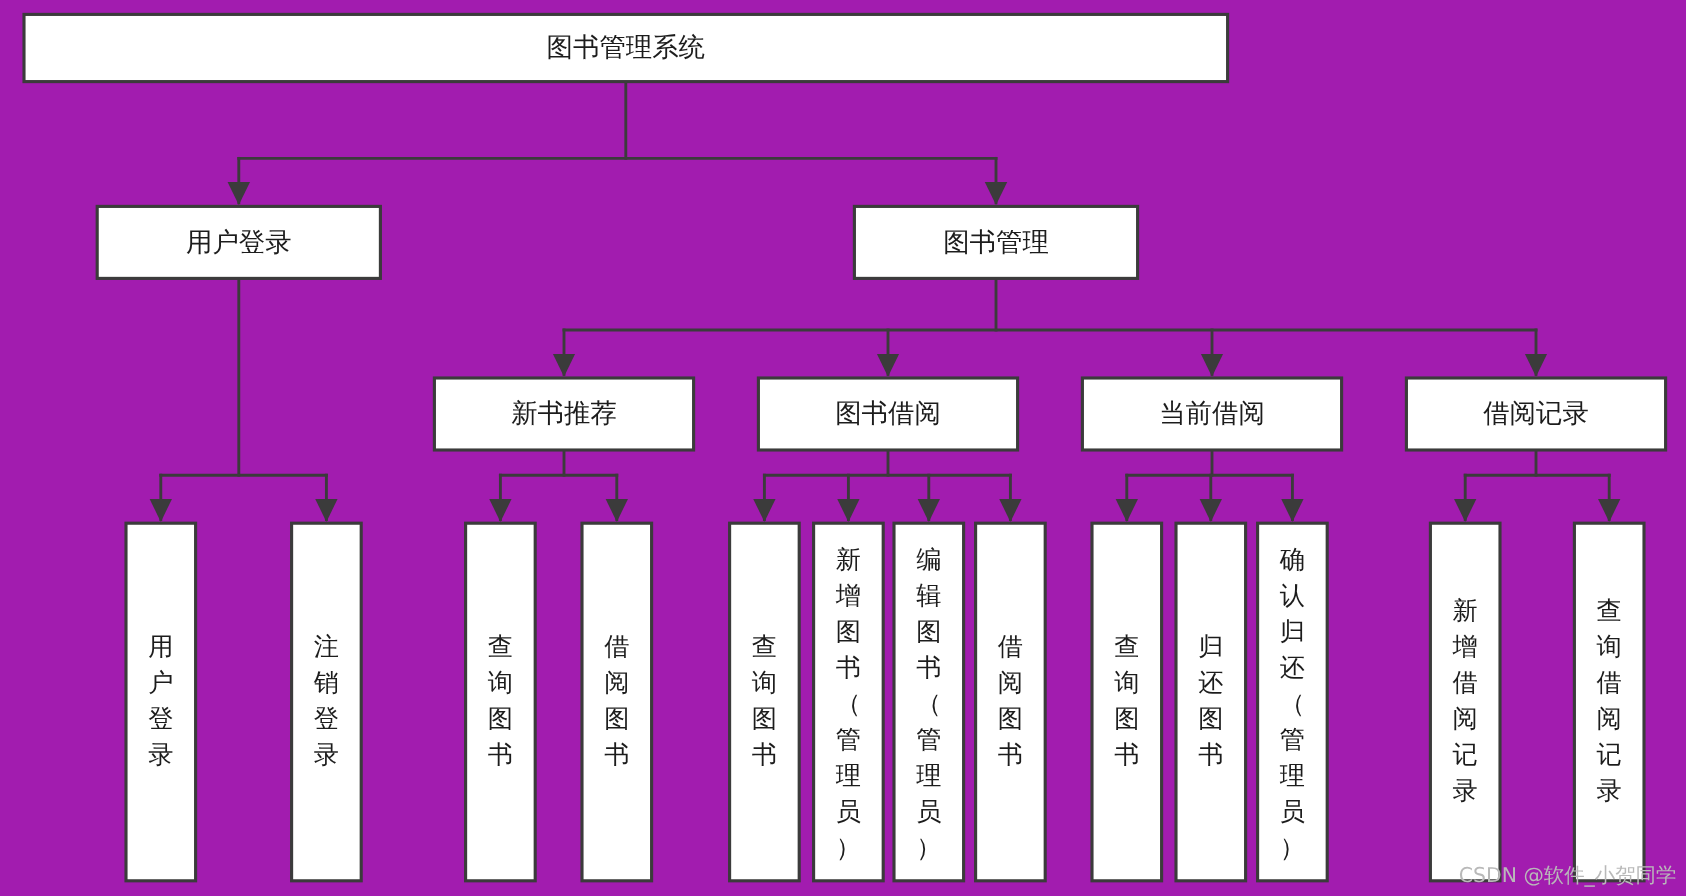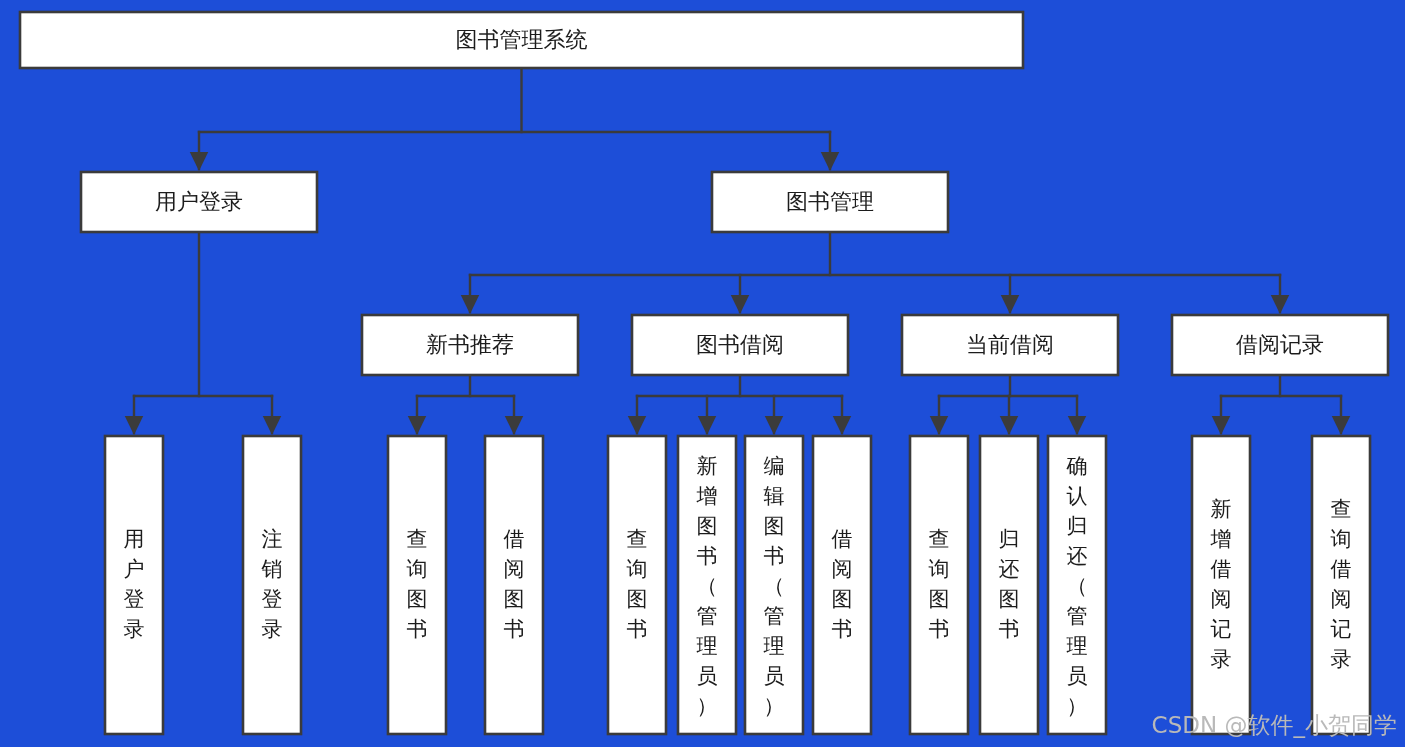--- a/index.html
+++ b/index.html
@@ -10,21 +10,21 @@
   body {
     width: 1405px;
     height: 747px;
     font-family: "DejaVu Sans", "Liberation Sans", sans-serif;
     overflow: hidden;
   }
   #diagram-root {
     position: relative;
     width: 1405px;
     height: 747px;
-    background: #1d4ed8;
+    background: #a21caf;
   }
   svg.flowchart {
     position: absolute;
     left: 0;
     top: 0;
     width: 1405px;
     height: 747px;
     display: block;
   }
   .node-box {
@@ -47,21 +47,21 @@
   }
   .node-label.vertical {
     font-size: 21px;
     letter-spacing: 0px;
   }
   .watermark {
     position: absolute;
     right: 8px;
     bottom: 6px;
     font-family: "DejaVu Sans", "Liberation Sans", sans-serif;
-    font-size: 23px;
+    font-size: 17px;
     color: #b9b9b9;
     white-space: nowrap;
     user-select: none;
   }
 </style>
 </head>
 <body>
 
 <div id="diagram-root">
   <svg class="flowchart" viewBox="0 0 1405 747">

